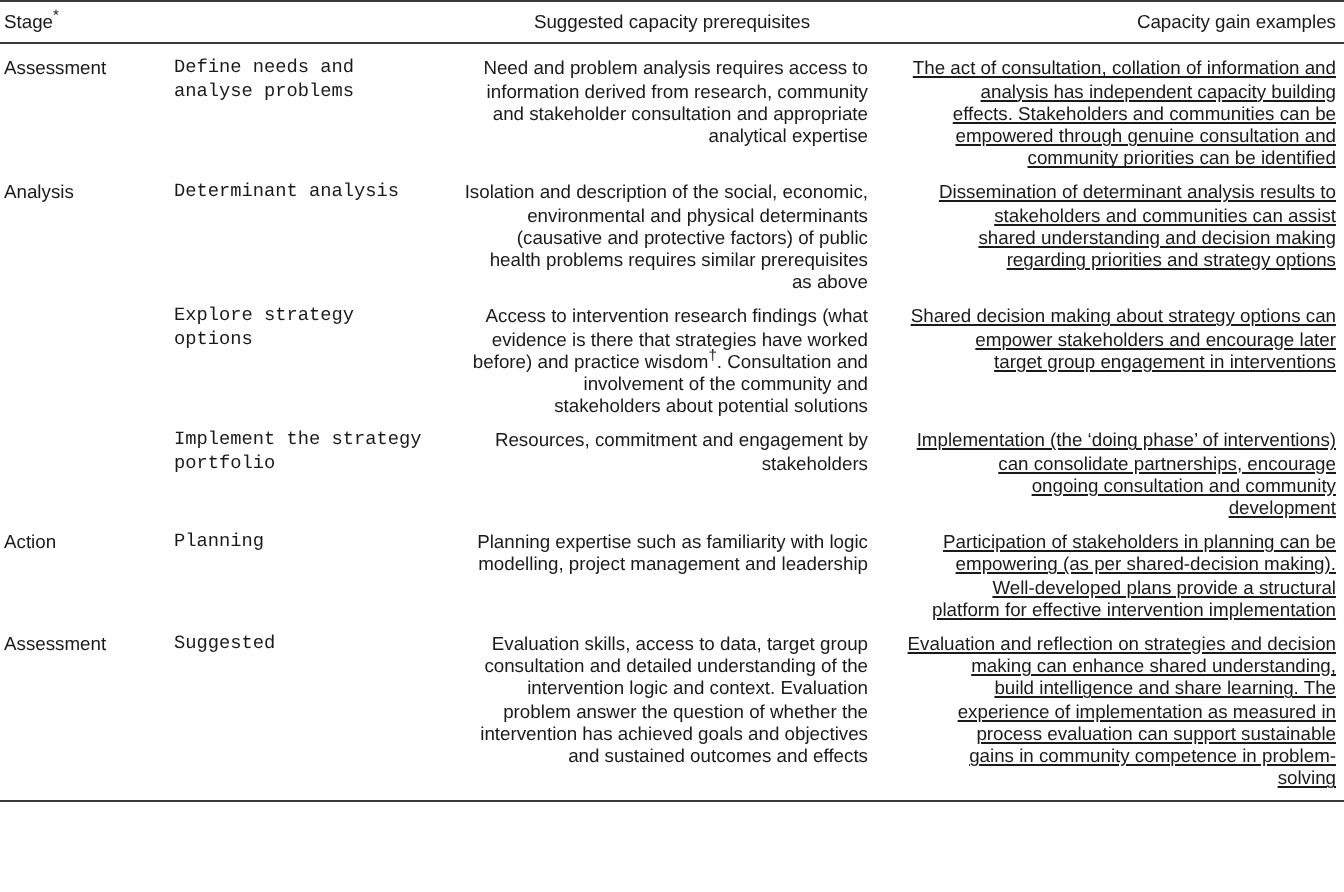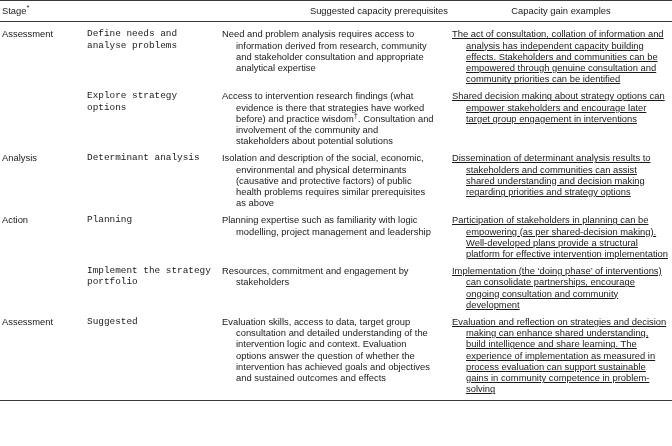--- a/index.html
+++ b/index.html
@@ -35,41 +35,42 @@
   thead tr.header-row th {
     border-top: 1.6px solid #3a3a3a;
     border-bottom: 1px solid #3a3a3a;
     padding: 4px 4px 5px 2px;
     font-weight: normal;
     vertical-align: bottom;
     font-size: 9.4px;
   }
   th.h-stage    { text-align: left; padding-left: 2px; }
   th.h-blank    { text-align: left; }
-  th.h-prereq   { text-align: right; }
-  th.h-gain     { text-align: center; }
+  th.h-prereq   { text-align: center; }
+  th.h-gain     { text-align: right; }
 
   tbody td {
     vertical-align: top;
     padding: 0 9px 0 2px;
     border: none;
   }
   tbody tr.data-row > td { padding-top: 5.5px; }
   tbody tr.data-row.first > td { padding-top: 6px; }
 
   td.cell-stage   { padding-left: 2px; padding-right: 4px; }
   td.cell-step    { padding-left: 0px; padding-right: 6px; font-family: Liberation Mono, monospace; }
   td.cell-prereq  { padding-left: 0px; padding-right: 18px; }
   td.cell-gain    { padding-left: 0px; padding-right: 4px; text-decoration: underline; }
 
   
   .hang {
     display: block;
     padding-left: 14px;
     text-indent: -14px;
+    text-align: right;
   }
   .nohang { display: block; }
 
   tbody tr.last-row > td {
     padding-bottom: 5px;
   }
   tfoot td {
     border-top: 1.2px solid #3a3a3a;
     height: 0;
     padding: 0;
@@ -111,83 +112,83 @@
           </td>
         <td class="cell-prereq">
             <span class="hang">Need and problem analysis requires access to information derived from research, community and stakeholder consultation and appropriate analytical expertise</span>
           </td>
         <td class="cell-gain">
             <span class="hang">The act of consultation, collation of information and analysis has independent capacity building effects. Stakeholders and communities can be empowered through genuine consultation and community priorities can be identified</span>
           </td>
       </tr>
       <tr class="data-row">
         <td class="cell-stage">
+            <span class="nohang">Analysis</span>
+          </td>
+        <td class="cell-step">
+            <span class="nohang">Determinant analysis</span>
+          </td>
+        <td class="cell-prereq">
+            <span class="hang">Isolation and description of the social, economic, environmental and physical determinants (causative and protective factors) of public health problems requires similar prerequisites as above</span>
+          </td>
+        <td class="cell-gain">
+            <span class="hang">Dissemination of determinant analysis results to stakeholders and communities can assist shared understanding and decision making regarding priorities and strategy options</span>
+          </td>
+      </tr>
+      <tr class="data-row">
+        <td class="cell-stage">
             <span class="nohang"></span>
           </td>
         <td class="cell-step">
             <span class="nohang">Explore strategy options</span>
           </td>
         <td class="cell-prereq">
             <span class="hang">Access to intervention research findings (what evidence is there that strategies have worked before) and practice wisdom<sup class="mark">†</sup>. Consultation and involvement of the community and stakeholders about potential solutions</span>
           </td>
         <td class="cell-gain">
             <span class="hang">Shared decision making about strategy options can empower stakeholders and encourage later target group engagement in interventions</span>
           </td>
       </tr>
       <tr class="data-row">
         <td class="cell-stage">
-            <span class="nohang">Analysis</span>
+            <span class="nohang"></span>
           </td>
         <td class="cell-step">
-            <span class="nohang">Determinant analysis</span>
+            <span class="nohang">Implement the strategy portfolio</span>
           </td>
         <td class="cell-prereq">
-            <span class="hang">Isolation and description of the social, economic, environmental and physical determinants (causative and protective factors) of public health problems requires similar prerequisites as above</span>
+            <span class="hang">Resources, commitment and engagement by stakeholders</span>
           </td>
         <td class="cell-gain">
-            <span class="hang">Dissemination of determinant analysis results to stakeholders and communities can assist shared understanding and decision making regarding priorities and strategy options</span>
+            <span class="hang">Implementation (the ‘doing phase’ of interventions) can consolidate partnerships, encourage ongoing consultation and community development</span>
           </td>
       </tr>
       <tr class="data-row">
         <td class="cell-stage">
             <span class="nohang">Action</span>
           </td>
         <td class="cell-step">
             <span class="nohang">Planning</span>
           </td>
         <td class="cell-prereq">
             <span class="hang">Planning expertise such as familiarity with logic modelling, project management and leadership</span>
           </td>
         <td class="cell-gain">
             <span class="hang">Participation of stakeholders in planning can be empowering (as per shared-decision making). Well-developed plans provide a structural platform for effective intervention implementation</span>
           </td>
       </tr>
-      <tr class="data-row">
-        <td class="cell-stage">
-            <span class="nohang"></span>
-          </td>
-        <td class="cell-step">
-            <span class="nohang">Implement the strategy portfolio</span>
-          </td>
-        <td class="cell-prereq">
-            <span class="hang">Resources, commitment and engagement by stakeholders</span>
-          </td>
-        <td class="cell-gain">
-            <span class="hang">Implementation (the ‘doing phase’ of interventions) can consolidate partnerships, encourage ongoing consultation and community development</span>
-          </td>
-      </tr>
       <tr class="data-row last-row">
         <td class="cell-stage">
             <span class="nohang">Assessment</span>
           </td>
         <td class="cell-step">
             <span class="nohang">Suggested</span>
           </td>
         <td class="cell-prereq">
-            <span class="hang">Evaluation skills, access to data, target group consultation and detailed understanding of the intervention logic and context. Evaluation options answer the question of whether the intervention has achieved goals and objectives and sustained outcomes and effects</span>
+            <span class="hang">Evaluation skills, access to data, target group consultation and detailed understanding of the intervention logic and context. Evaluation problem answer the question of whether the intervention has achieved goals and objectives and sustained outcomes and effects</span>
           </td>
         <td class="cell-gain">
             <span class="hang">Evaluation and reflection on strategies and decision making can enhance shared understanding, build intelligence and share learning. The experience of implementation as measured in process evaluation can support sustainable gains in community competence in problem-solving</span>
           </td>
       </tr>
     </tbody>
     <tfoot>
       <tr>
         <td colspan="4"></td>
       </tr>

